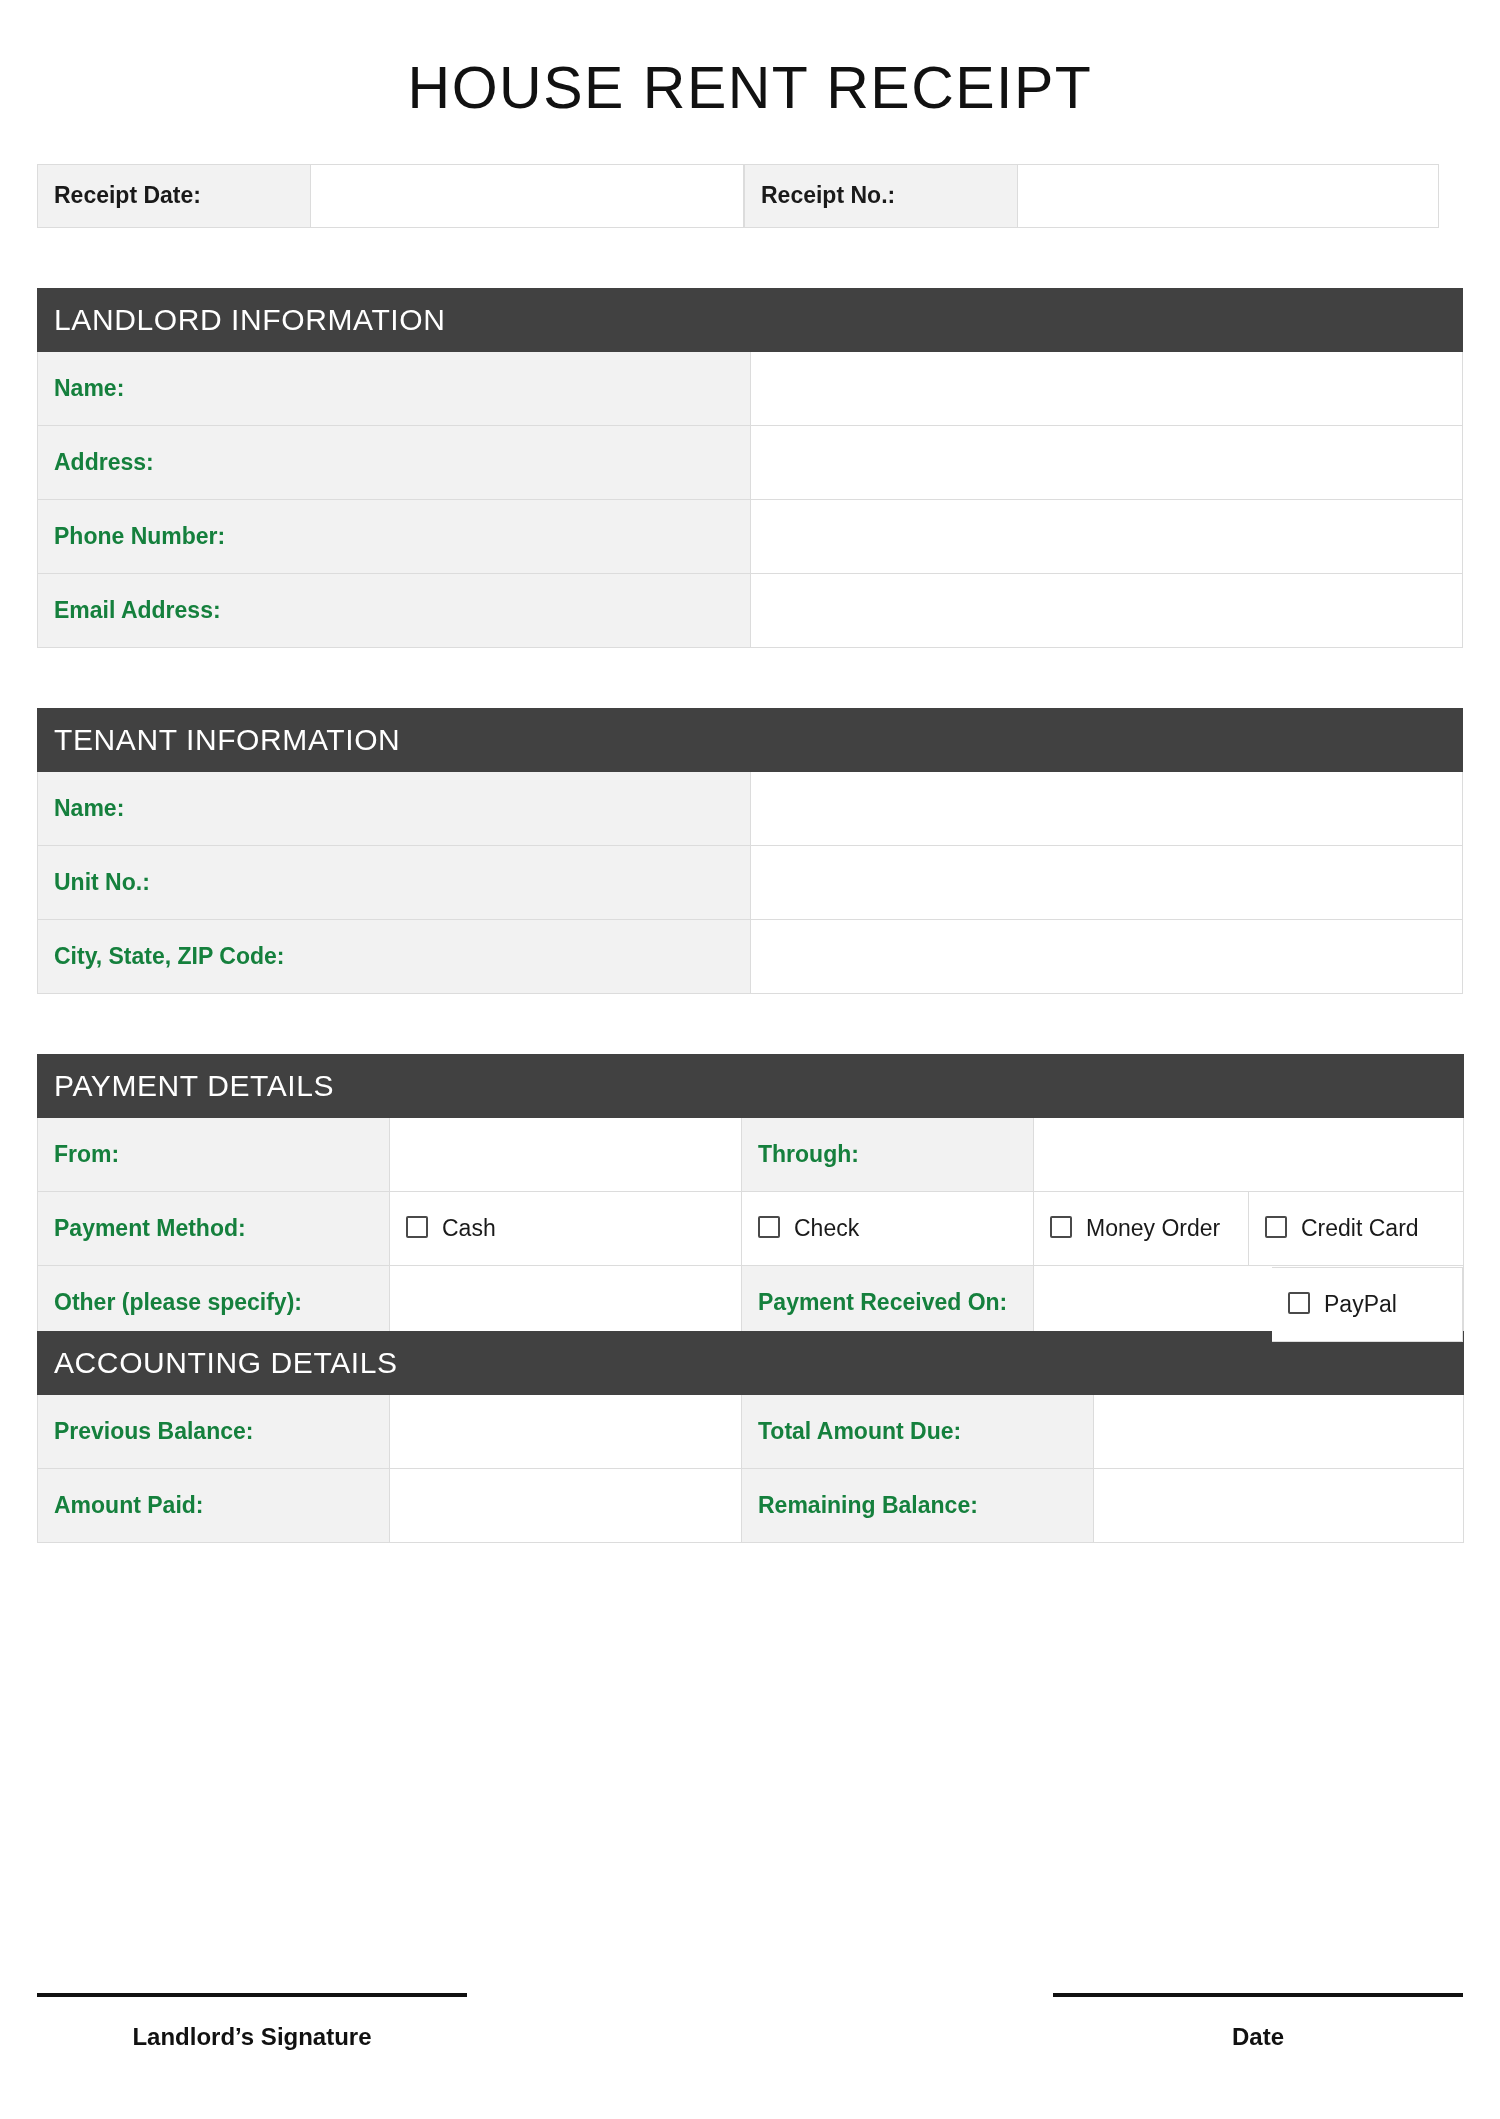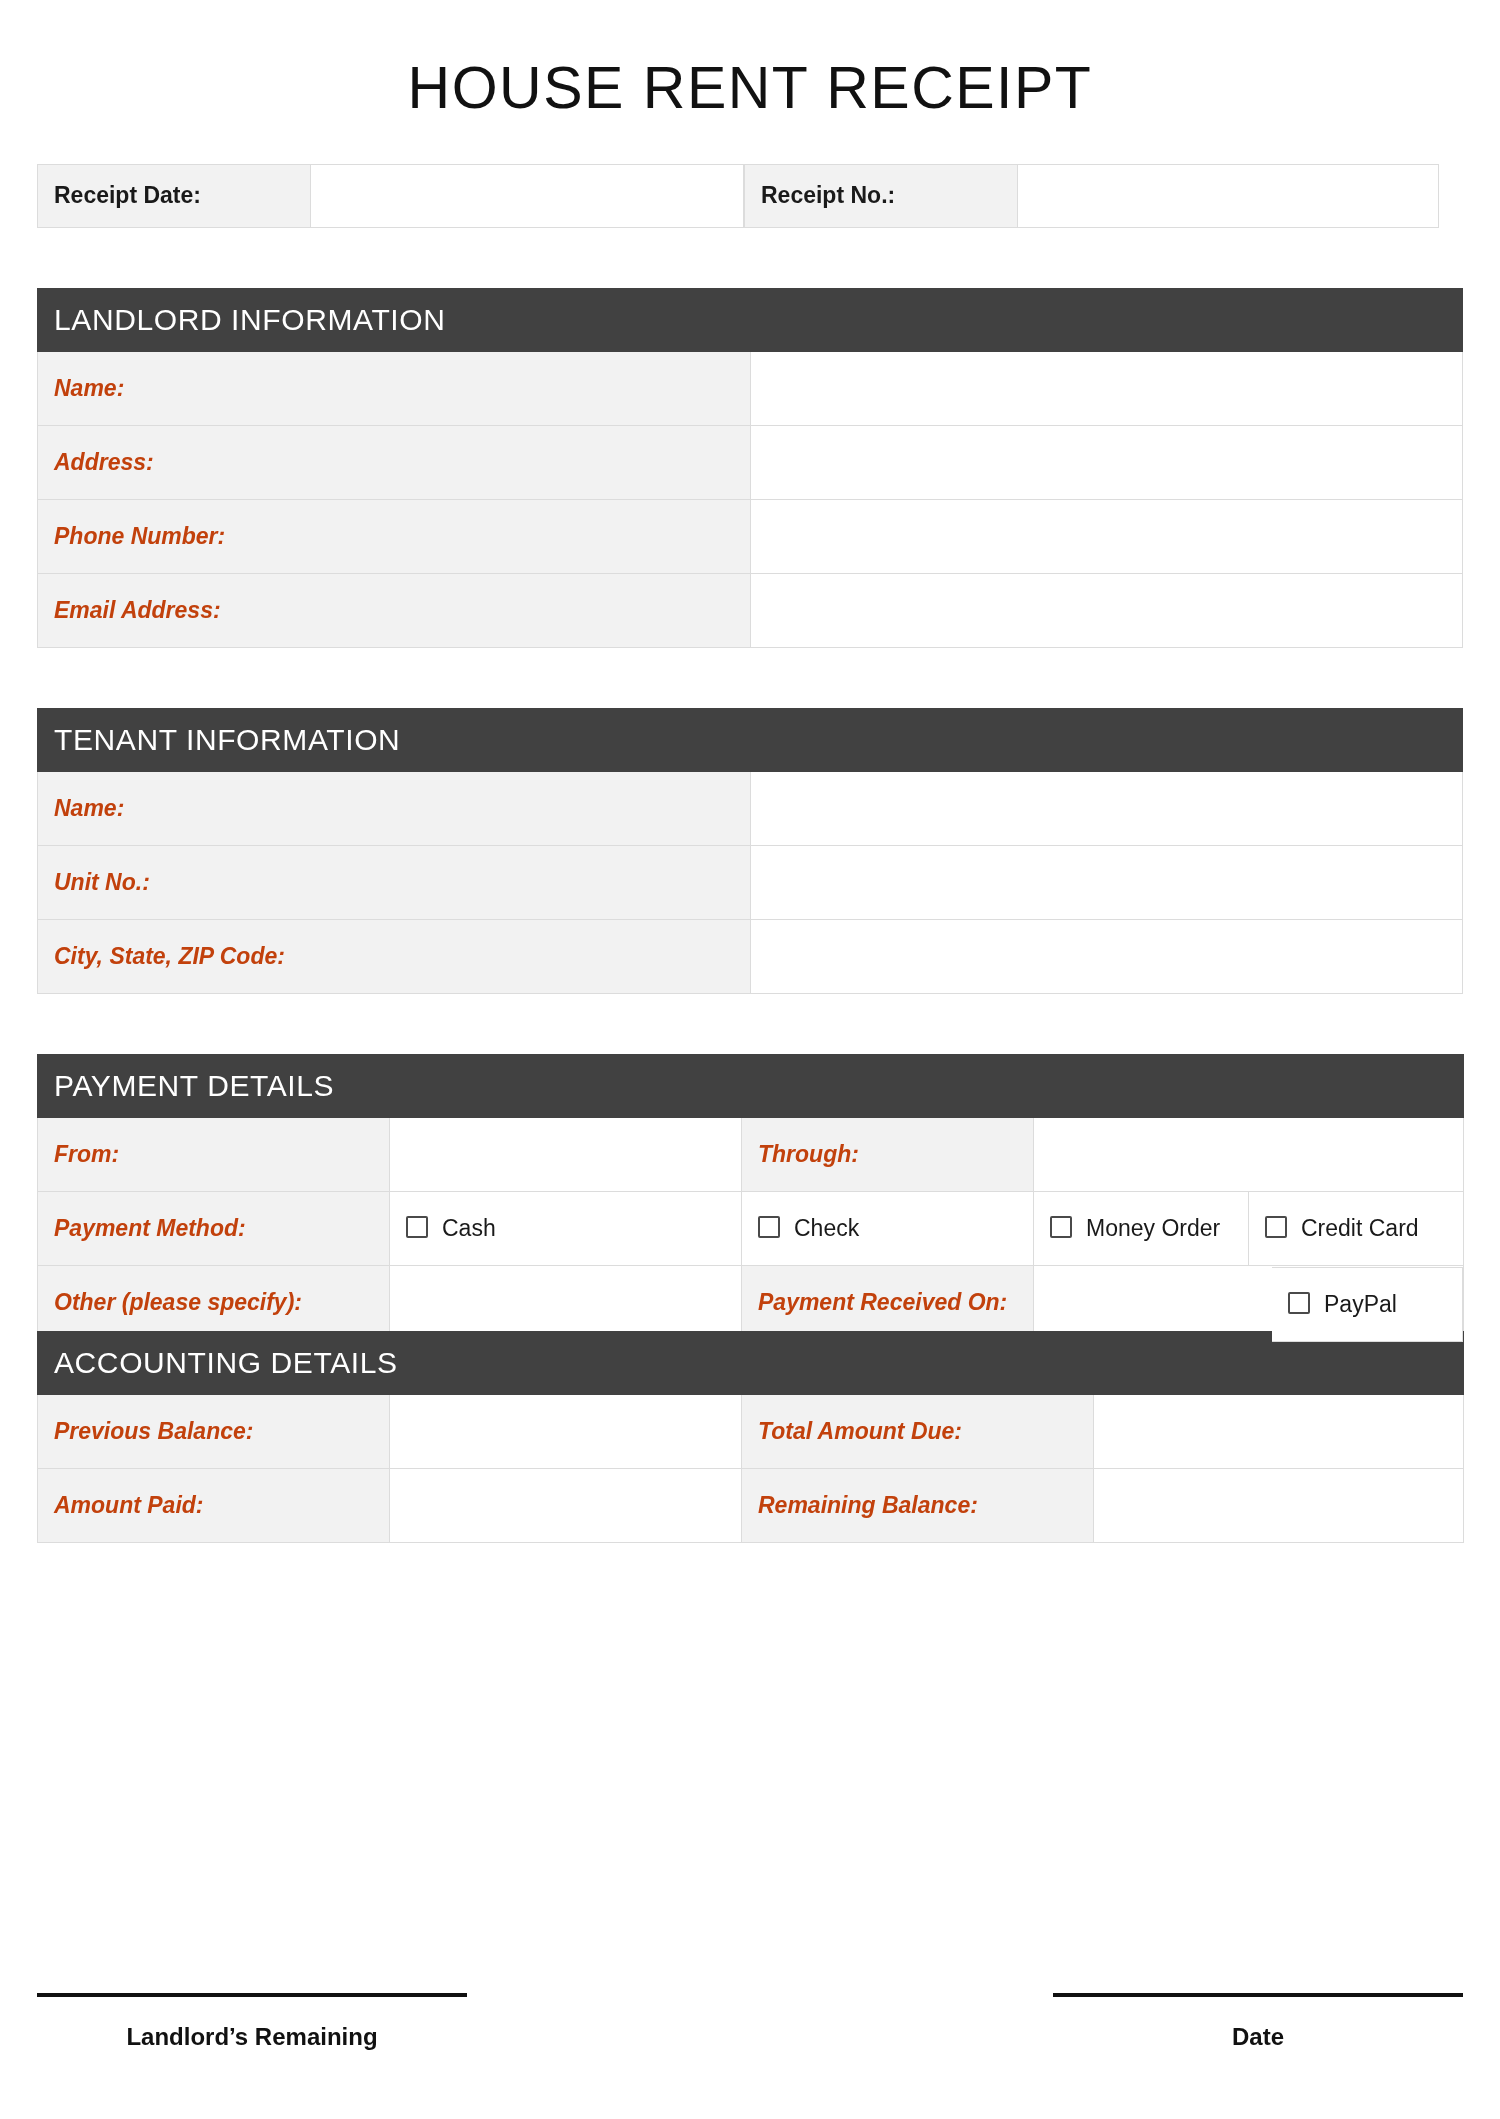--- a/index.html
+++ b/index.html
@@ -46,22 +46,21 @@
     border: 1px solid #dcdcdc;
     height: 73px;
     padding: 0 16px;
     vertical-align: middle;
     font-size: 23px;
     background: #ffffff;
   }
   .tbl td.lbl {
     background: #f2f2f2;
     font-weight: bold;
-    color: #c2410c;
-    font-style: italic;
+    color: #15803d;
   }
   .tbl td.val {
     background: #ffffff;
   }
 
   
   .sec-head td {
     background: #414141;
     border: 1px solid #414141;
     color: #ffffff;
@@ -281,21 +280,21 @@
       <td class="val"></td>
       <td class="lbl">Remaining Balance:</td>
       <td class="val"></td>
     </tr>
   </tbody>
     </table>
 
   <div class="sign-area">
     <div class="sign-block">
       <div class="sign-line"></div>
-      <div class="sign-label">Landlord’s Remaining</div>
+      <div class="sign-label">Landlord’s Signature</div>
     </div>
     <div class="sign-block right">
       <div class="sign-line"></div>
       <div class="sign-label">Date</div>
     </div>
   </div>
 
 </div>
 
 </body></html>

